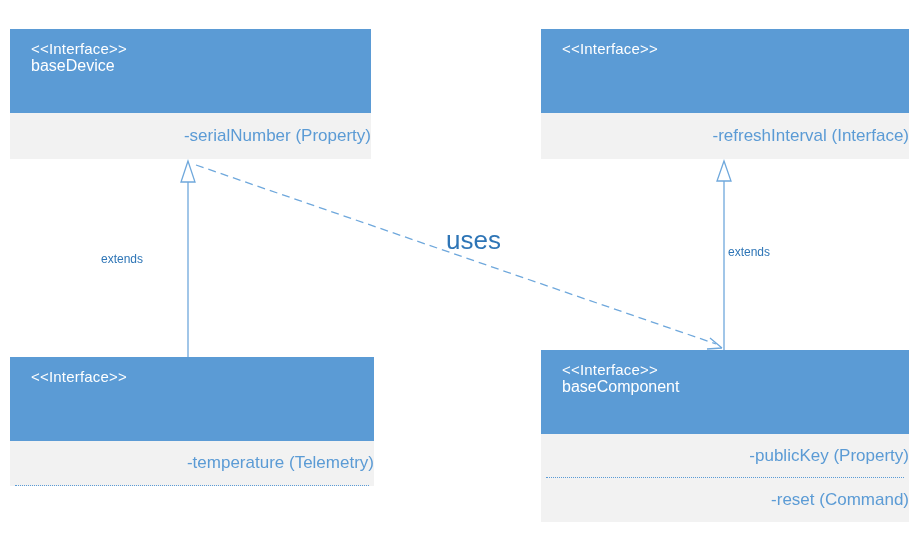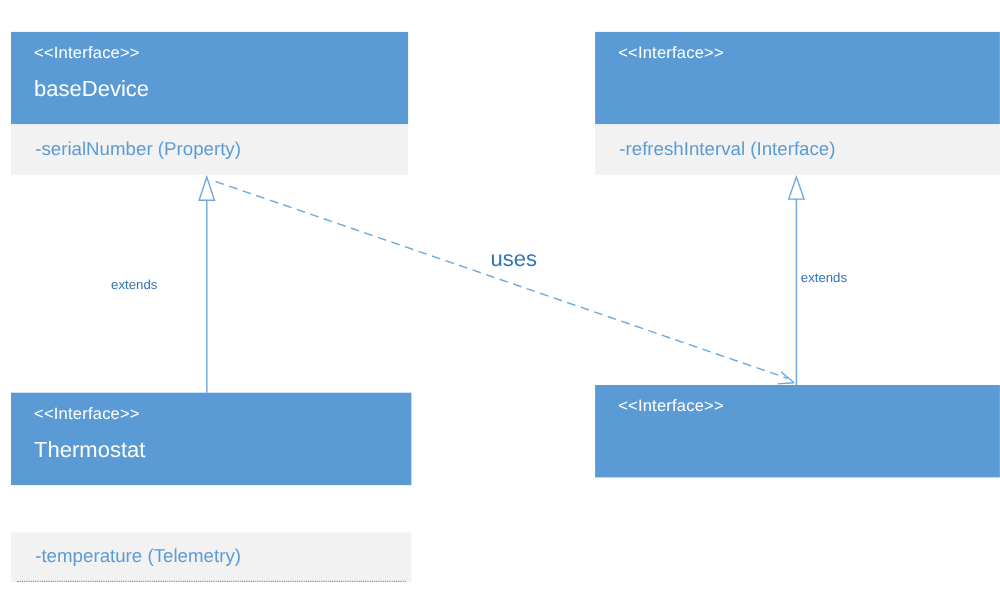--- a/index.html
+++ b/index.html
@@ -21,32 +21,32 @@
   .connectors line { stroke: var(--line); stroke-width: 1.3; fill: none; }
   .connectors line.dashed { stroke-dasharray: 8 5; }
   .connectors polygon { stroke: var(--line); stroke-width: 1.3; fill: #ffffff; }
   .connectors path { stroke: var(--line); stroke-width: 1.3; fill: none; }
   .uml-box { position: absolute; }
   .box-header {
     background: var(--accent); color: var(--headertext);
     padding: 11px 8px 0 21px; height: 84px; overflow: hidden;
   }
   .stereotype { font-size: 15px; letter-spacing: 0.2px; }
-  .box-title { font-size: 20px; margin-top: 13px; }
-  .box-body { background: var(--panel); }
+  .box-title { font-size: 16px; }
+  .box-body { background: var(--panel); text-align: right; }
   .member-row {
     color: var(--member); font-size: 17px;
     padding-left: 22px; height: 45px; line-height: 45px;
     white-space: nowrap; overflow: hidden;
   }
-  .member-row.short { height: 44px; line-height: 44px; margin-top: 43px; }
+  .member-row.short { height: 44px; line-height: 44px; }
   .member-sep { border-top: 1px dotted var(--accent); margin: 0 5px; height: 0; }
   .rel-label { position: absolute; color: var(--label); white-space: nowrap; }
   .rel-label.extends { font-size: 12px; }
-  .rel-label.uses { font-size: 20px; }
+  .rel-label.uses { font-size: 26px; }
 </style>
 </head>
 <body>
 
 <div class="canvas">
 
   <svg class="connectors" width="909" height="558" viewBox="0 0 909 558" xmlns="http://www.w3.org/2000/svg">
 
     <line x1="188" y1="182" x2="188" y2="357"></line>
     <polygon points="188,161 181,182 195,182"></polygon>
@@ -73,31 +73,36 @@
       <div class="stereotype">&lt;&lt;Interface&gt;&gt;</div>
     </div>
     <div class="box-body">
       <div class="member-row" style="height:46px; line-height:46px;">-refreshInterval (Interface)</div>
     </div>
   </div>
 
   <div class="uml-box" style="left:10px; top:357px; width:364px;">
     <div class="box-header">
       <div class="stereotype">&lt;&lt;Interface&gt;&gt;</div>
-      <div class="box-title">Thermostat</div>
     </div>
     <div class="box-body">
       <div class="member-row short">-temperature (Telemetry)</div>
       <div class="member-sep"></div>
     </div>
   </div>
 
   <div class="uml-box" style="left:541px; top:350px; width:368px;">
     <div class="box-header">
       <div class="stereotype">&lt;&lt;Interface&gt;&gt;</div>
+      <div class="box-title">baseComponent</div>
+    </div>
+    <div class="box-body">
+      <div class="member-row short" style="height:43px; line-height:43px;">-publicKey (Property)</div>
+      <div class="member-sep"></div>
+      <div class="member-row short">-reset (Command)</div>
     </div>
   </div>
 
   <div class="rel-label extends" style="left:101px; top:252px;">extends</div>
   <div class="rel-label uses" style="left:446px; top:225px;">uses</div>
   <div class="rel-label extends" style="left:728px; top:245px;">extends</div>
 
 </div>
 
 </body></html>

